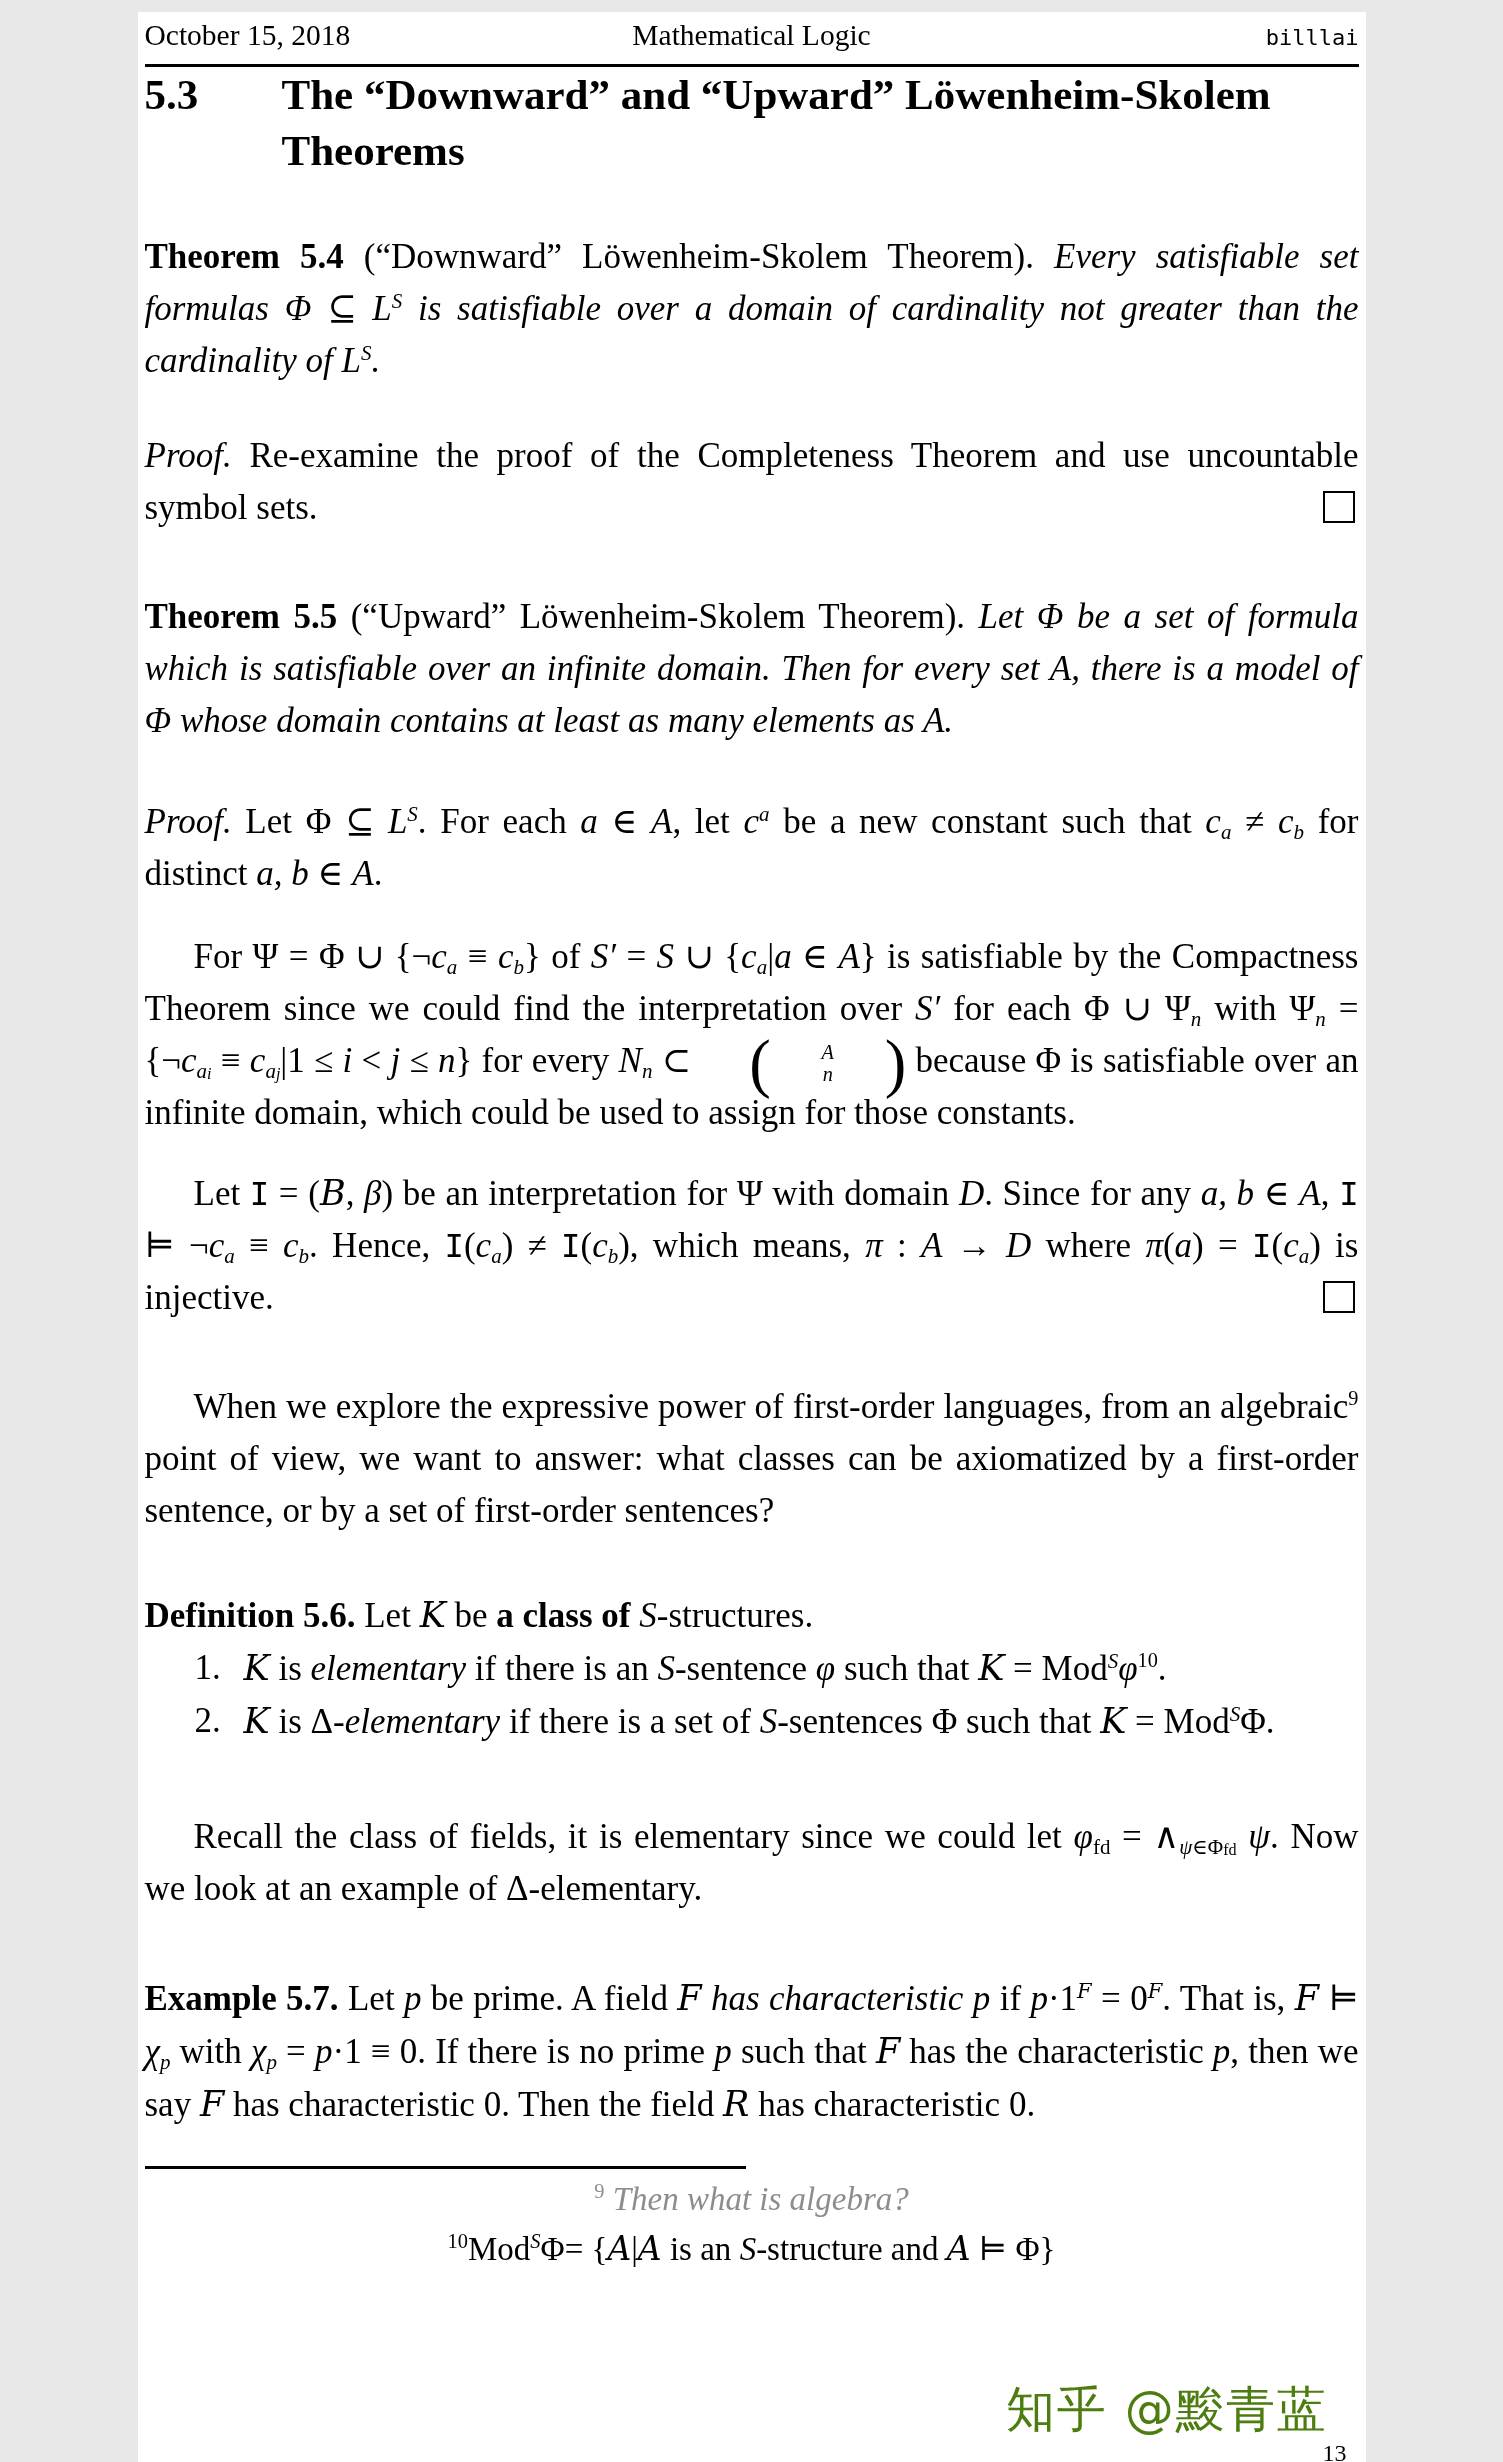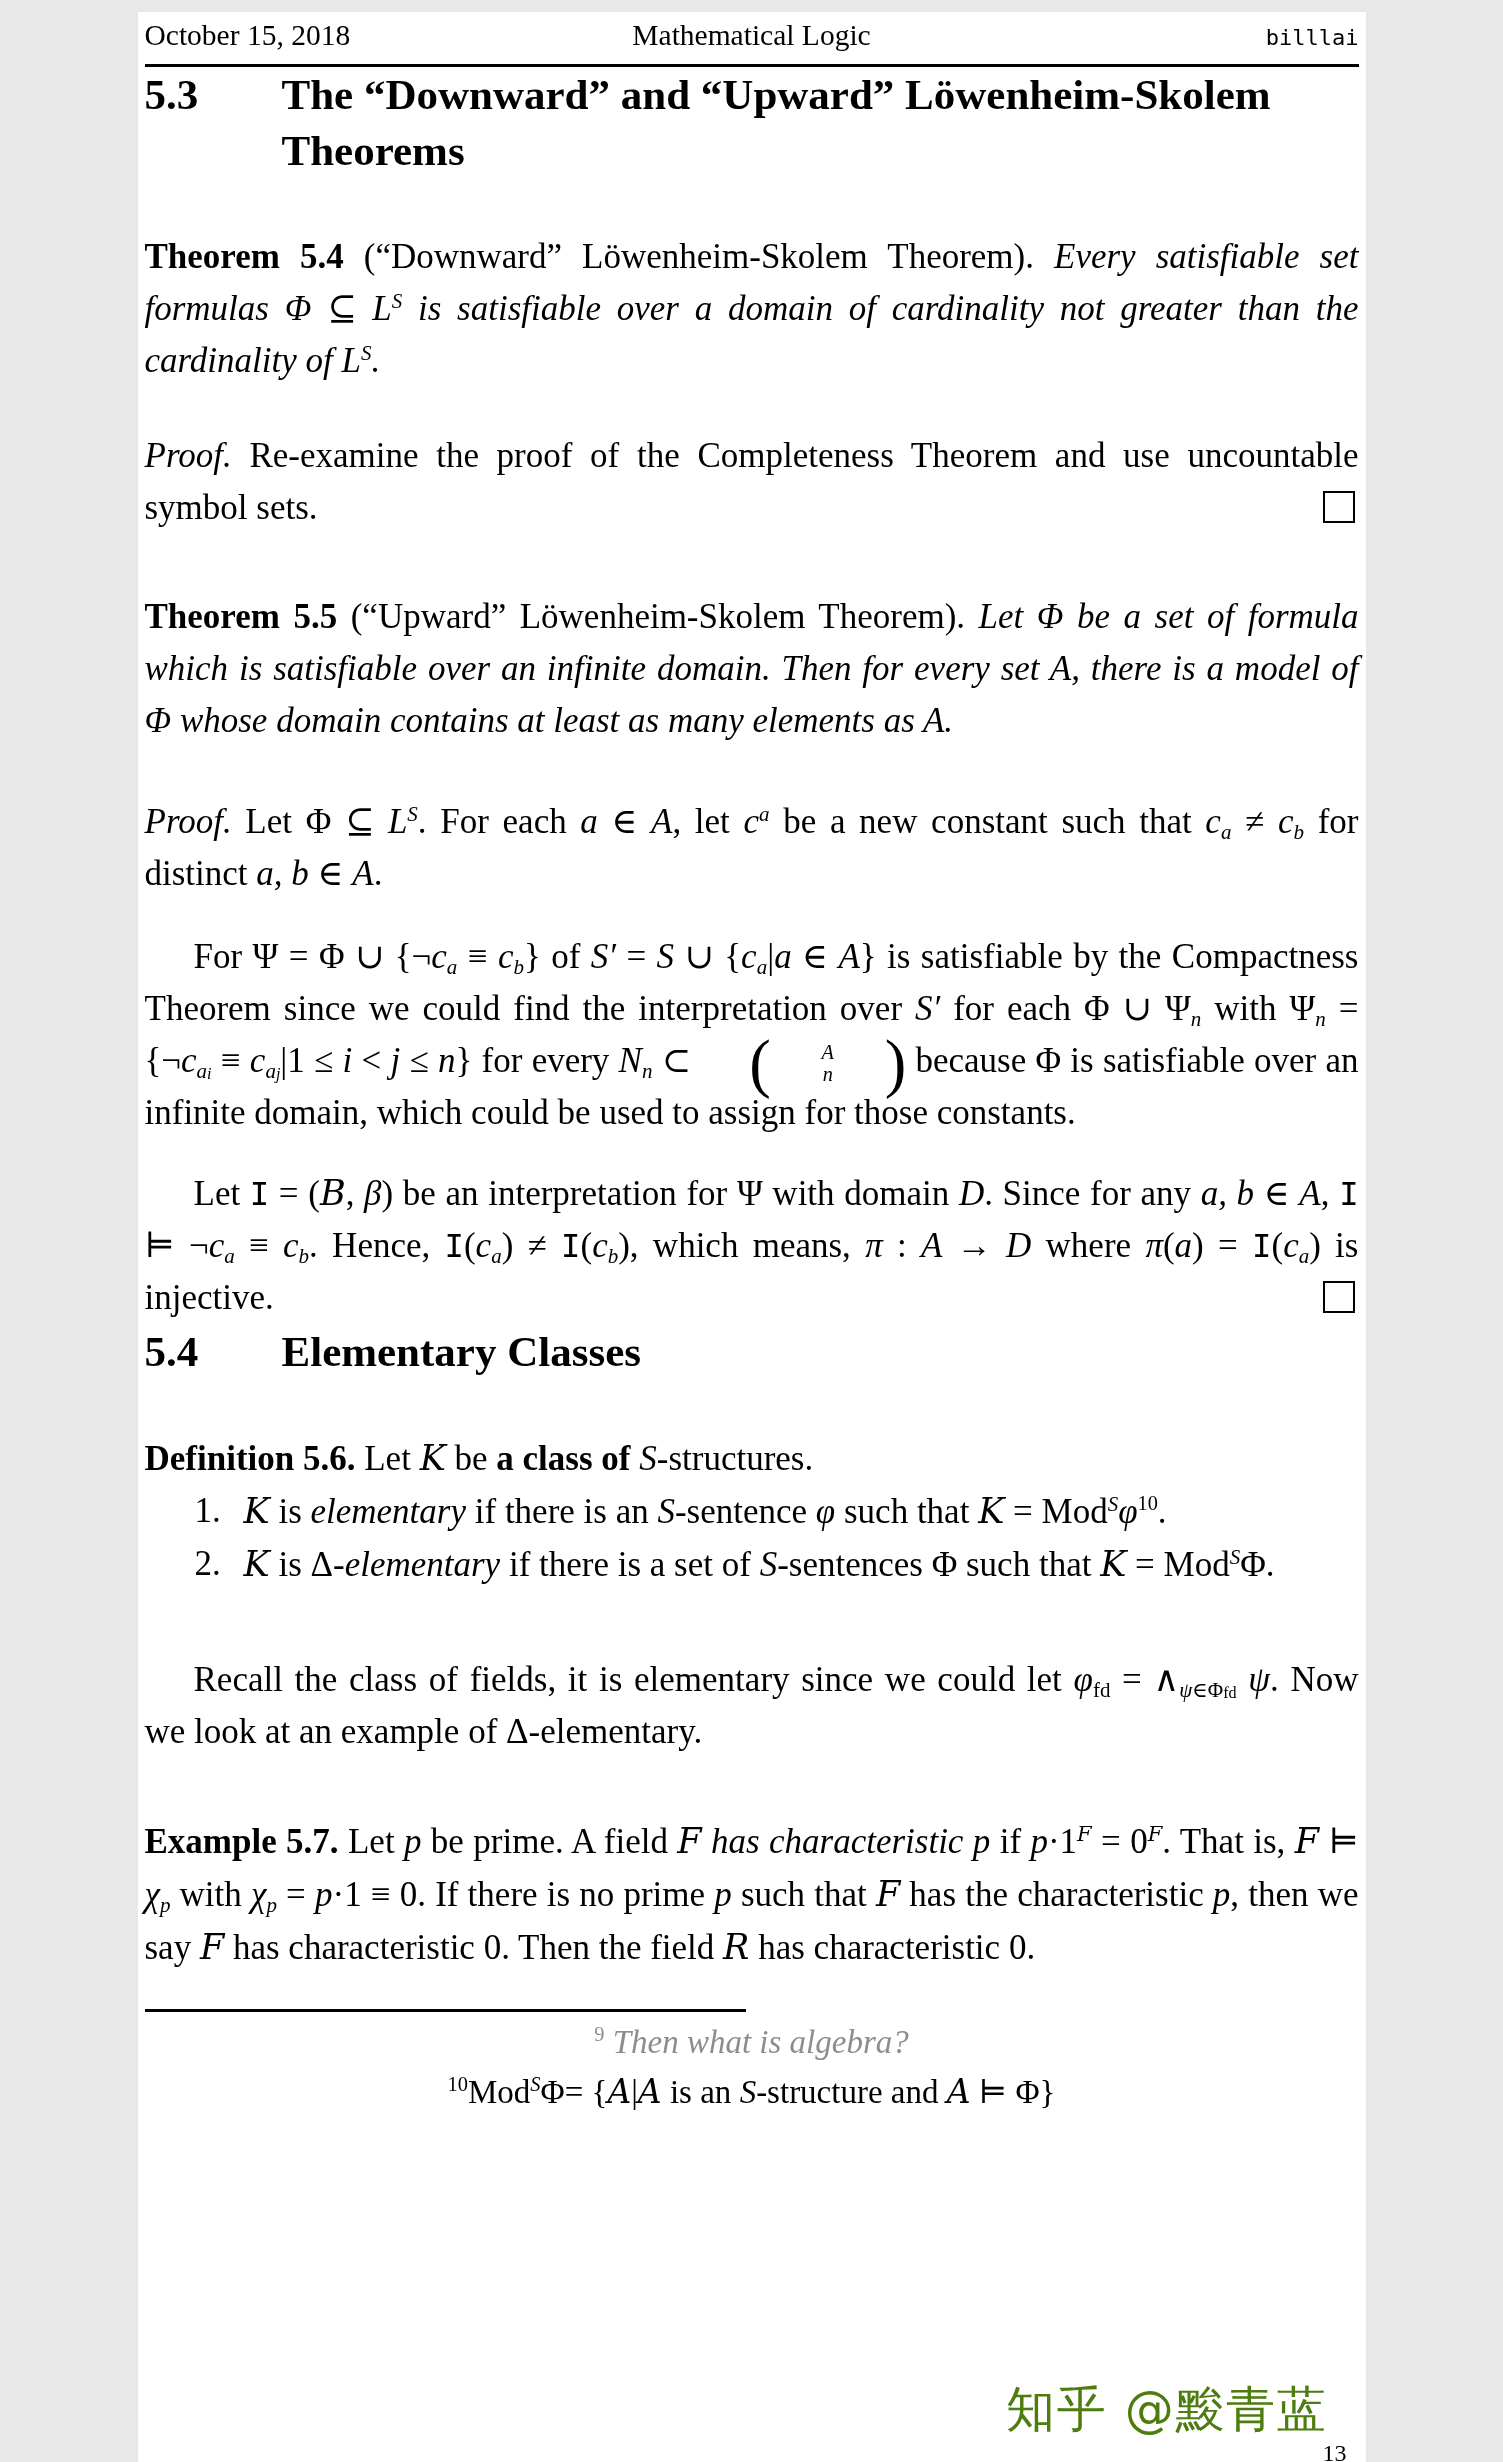--- a/index.html
+++ b/index.html
@@ -118,25 +118,22 @@
         <span class="bigp">(</span>
         <span class="stack">
           <span>A</span>
           <span>n</span>
         </span>
         <span class="bigp">)</span>
       </span><span> because Φ is satisfiable over an infinite domain, which could be used to assign for those constants.</span></p>
 
   <p class="para indent mt32"><span>Let </span><span class="tt">I</span><span> = (</span><span class="cal">B</span><span>, </span><span class="i">β</span><span>) be an interpretation for Ψ with domain </span><span class="i">D</span><span>. Since for any </span><span class="i">a, b</span><span> ∈ </span><span class="i">A</span><span>, </span><span class="tt">I</span><span> ⊨ ¬</span><span class="i">c</span><span class="sub i">a</span><span> ≡ </span><span class="i">c</span><span class="sub i">b</span><span>. Hence, </span><span class="tt">I</span><span>(</span><span class="i">c</span><span class="sub i">a</span><span>) ≠ </span><span class="tt">I</span><span>(</span><span class="i">c</span><span class="sub i">b</span><span>), which means, </span><span class="i">π</span><span> : </span><span class="i">A</span><span> → </span><span class="i">D</span><span> where </span><span class="i">π</span><span>(</span><span class="i">a</span><span>) = </span><span class="tt">I</span><span>(</span><span class="i">c</span><span class="sub i">a</span><span>) is injective.</span><span class="qed"></span></p>
 
-  <h2 class="sec mt108">
-    <span class="num">5.4</span>
-    <span class="ttl">Elementary Classes</span>
-  </h2>
 
+  <p class="para indent mt66"><span>When we explore the expressive power of first-order languages, from an algebraic</span><span class="fnm">9</span><span> point of view, we want to answer: what classes can be axiomatized by a first-order sentence, or by a set of first-order sentences?</span></p>
 
   <p class="para mt60"><span class="b">Definition 5.6.</span><span> Let </span><span class="cal">K</span><span> be </span><span class="b">a class of</span><span> </span><span class="i">S</span><span>-structures.</span></p>
 
   <div class="li mt76">
     <span class="num">1.</span>
     <span class="body"><span class="cal">K</span><span> is </span><span class="i">elementary</span><span> if there is an </span><span class="i">S</span><span>-sentence </span><span class="i">φ</span><span> such that </span><span class="cal">K</span><span> = Mod</span><span class="sup i">S</span><span class="i">φ</span><span class="fnm">10</span><span>.</span></span>
   </div>
 
   <div class="li mt56">
     <span class="num">2.</span>

